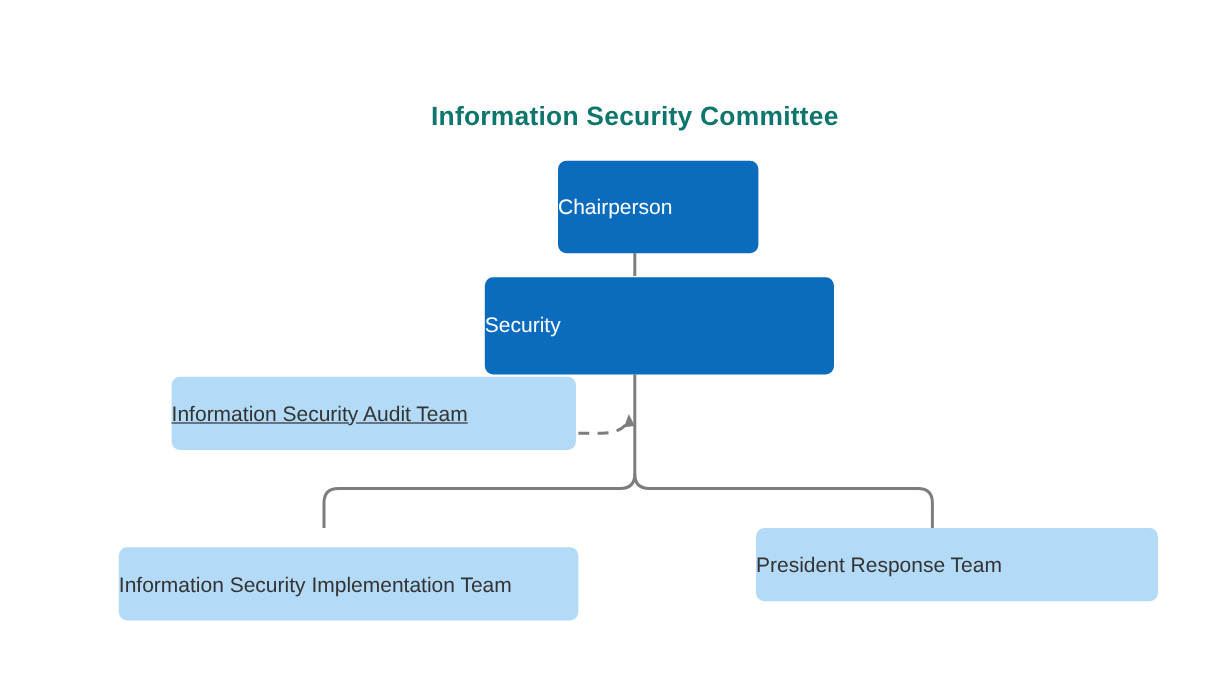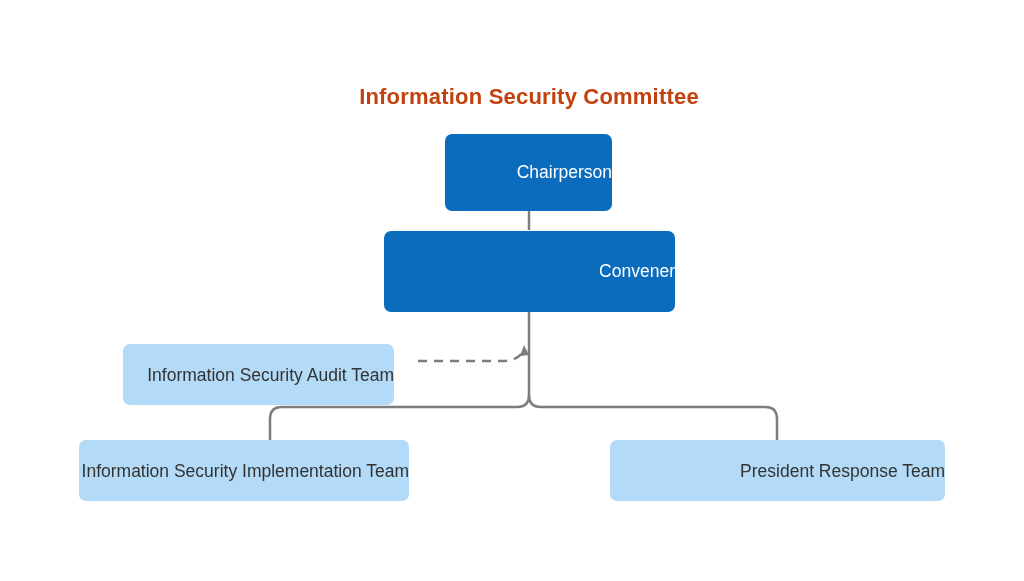--- a/index.html
+++ b/index.html
@@ -34,53 +34,54 @@
     stroke: none;
   }
   .diagram-title {
     position: absolute;
     left: 529px;
     top: 84px;
     transform: translateX(-50%);
     white-space: nowrap;
     font-size: 22px;
     font-weight: bold;
-    color: #c2410c;
+    color: #0f766e;
     letter-spacing: 0.2px;
   }
   .node {
     position: absolute;
     display: flex;
     flex-direction: column;
-    align-items: flex-end;
+    align-items: flex-start;
     justify-content: center;
     border-radius: 7px;
     box-sizing: border-box;
     text-align: center;
+    margin-left: 20px;
   }
   .node.primary {
     background: #0b6cbe;
     color: #ffffff;
     font-size: 17.5px;
     line-height: 27px;
   }
   .node.secondary {
     background: #b3daf6;
     color: #333333;
     font-size: 17.5px;
     line-height: 22px;
   }
   .node span {
     display: block;
     white-space: nowrap;
   }
   #node-chairperson   { left: 445px; top: 134px; width: 167px; height: 77px; }
   #node-convener      { left: 384px; top: 231px; width: 291px; height: 81px; }
-  #node-audit         { left: 123px; top: 344px; width: 271px; height: 61px; }
-  #node-implementation{ left:  79px; top: 440px; width: 330px; height: 61px; }
+  #node-audit         { left: 123px; top: 314px; width: 337px; height: 61px; text-decoration: underline; }
+  #node-implementation{ left:  79px; top: 456px; width: 383px; height: 61px; }
   #node-emergency     { left: 610px; top: 440px; width: 335px; height: 61px; }
 </style>
 </head>
 <body>
 
 <div class="stage">
 
   <svg class="connectors" viewBox="0 0 1024 581" aria-hidden="true">
 
     <path class="link" d="M 529 211 L 529 230"></path>
@@ -93,21 +94,21 @@
     <polygon class="arrowhead" points="520,356 529,355 524,345"></polygon>
   </svg>
 
   <div class="diagram-title">Information Security Committee</div>
 
   <div class="node primary" id="node-chairperson">
     <span>Chairperson</span>
   </div>
 
   <div class="node primary" id="node-convener">
-    <span>Convener</span>
+    <span>Security</span>
   </div>
 
   <div class="node secondary" id="node-audit">
     <span>Information Security Audit Team</span>
   </div>
 
   <div class="node secondary" id="node-implementation">
     <span>Information Security Implementation Team</span>
   </div>
 

